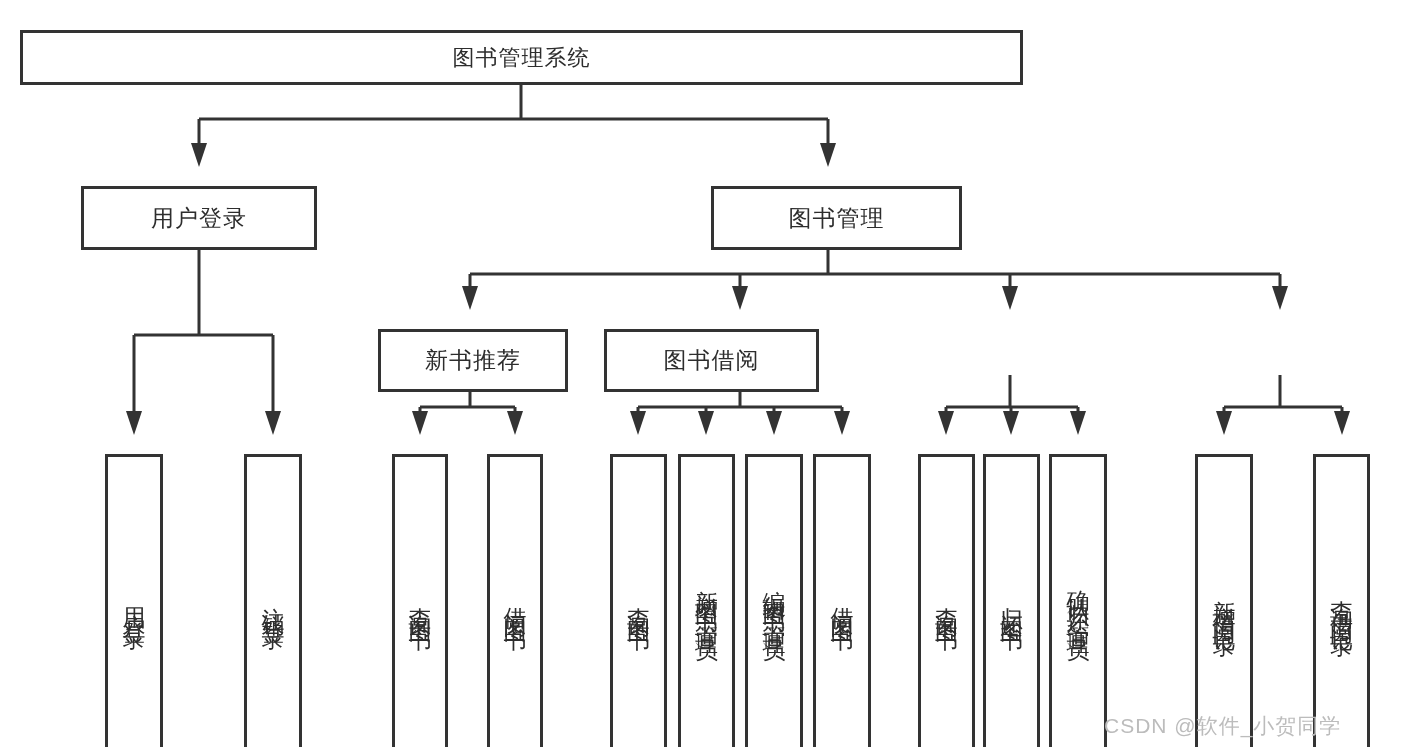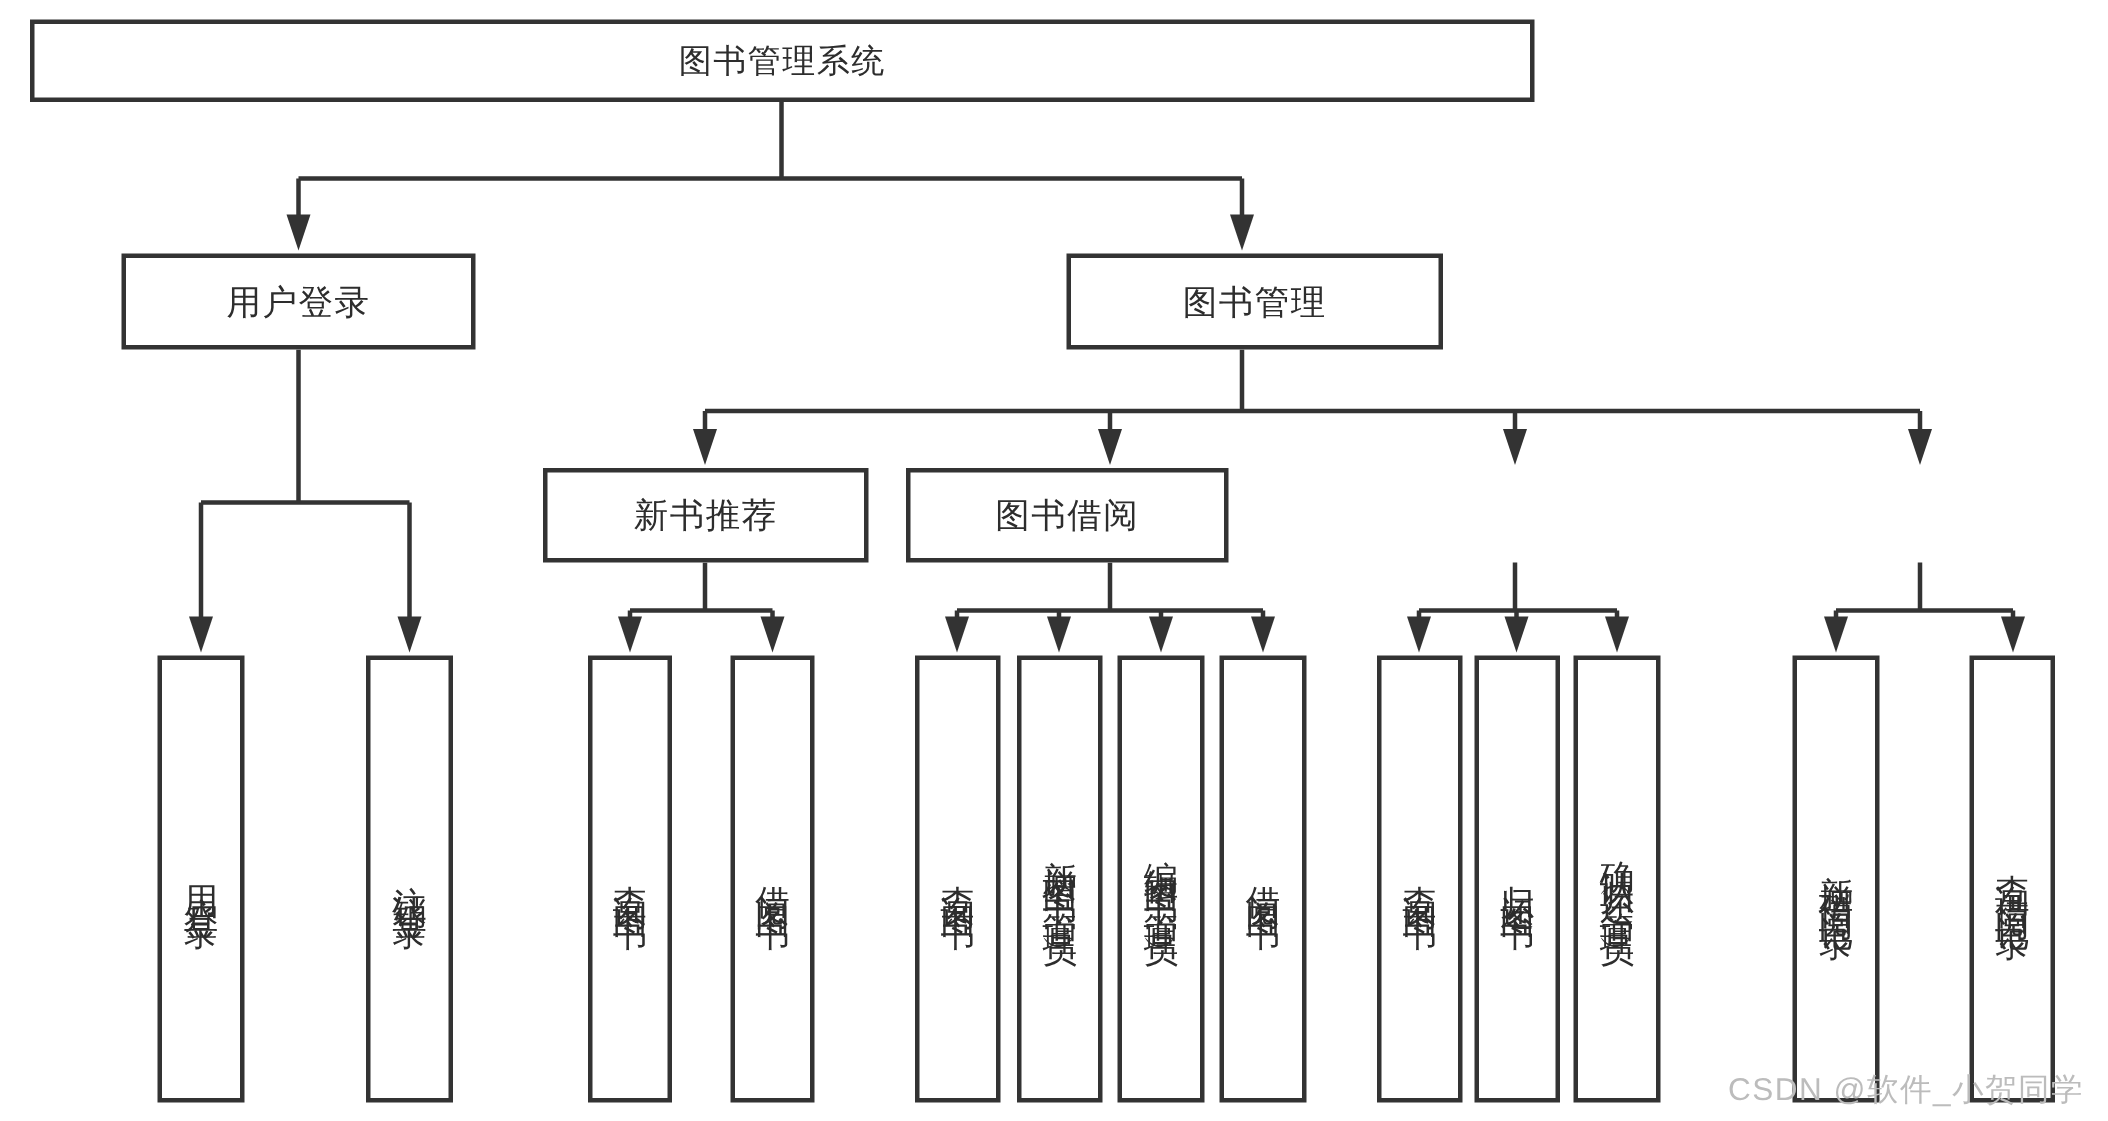--- a/index.html
+++ b/index.html
@@ -23,38 +23,39 @@
   }
   .box {
     position: absolute;
     box-sizing: border-box;
     border: 3px solid #333333;
     background: #ffffff;
     display: flex;
     align-items: center;
     justify-content: center;
     color: #2d2d2d;
+    margin-top: 17px;
   }
   .hlbl {
     font-size: 23px;
     letter-spacing: 1px;
     white-space: nowrap;
   }
   .root .hlbl { font-size: 22px; }
   .vlbl {
     writing-mode: vertical-rl;
     text-orientation: mixed;
     font-size: 23px;
     letter-spacing: 7px;
     line-height: 1;
     white-space: nowrap;
   }
   .watermark {
     position: absolute;
-    left: 1152px;
+    left: 1104px;
     top: 712px;
     font-size: 21px;
     color: #bcbcbc;
     letter-spacing: 1px;
     white-space: nowrap;
   }
 </style>
 </head>
 <body>
 
@@ -104,21 +105,21 @@
     <span class="hlbl">图书管理系统</span>
   </div>
 
   <div class="box" style="left:81px;top:169px;width:236px;height:64px">
     <span class="hlbl">用户登录</span>
   </div>
   <div class="box" style="left:711px;top:169px;width:251px;height:64px">
     <span class="hlbl">图书管理</span>
   </div>
 
-  <div class="box" style="left:362px;top:312px;width:217px;height:63px">
+  <div class="box" style="left:378px;top:312px;width:190px;height:63px">
     <span class="hlbl">新书推荐</span>
   </div>
   <div class="box" style="left:604px;top:312px;width:215px;height:63px">
     <span class="hlbl">图书借阅</span>
   </div>
 
   <div class="box" style="left:105px;top:437px;width:58px;height:298px">
     <span class="vlbl">用户登录</span>
   </div>
   <div class="box" style="left:244px;top:437px;width:58px;height:298px">

